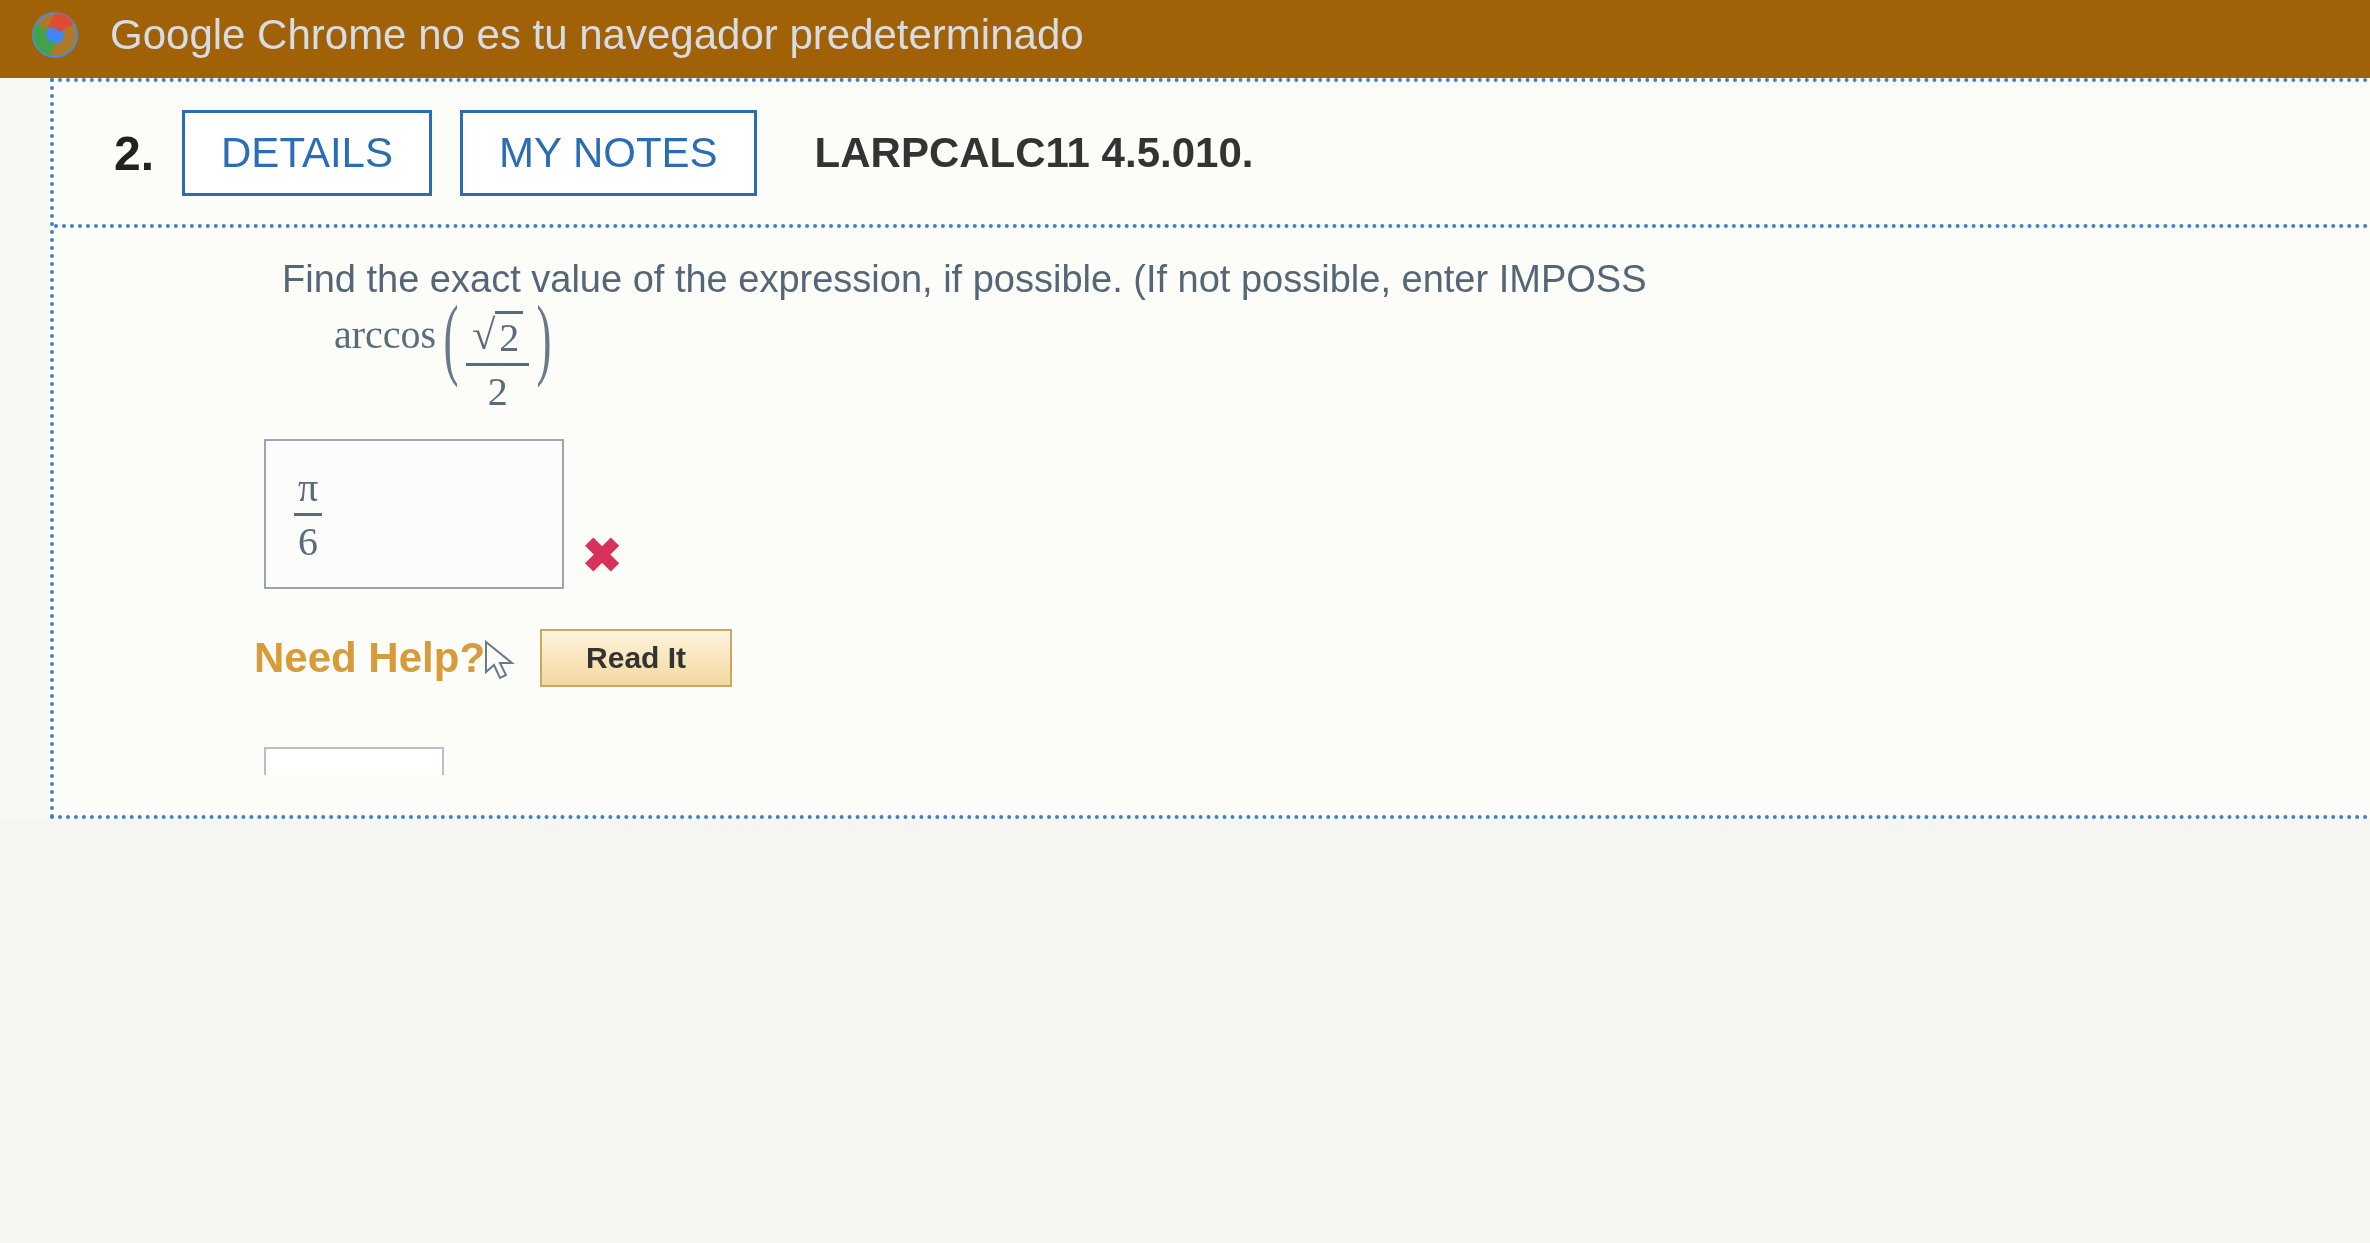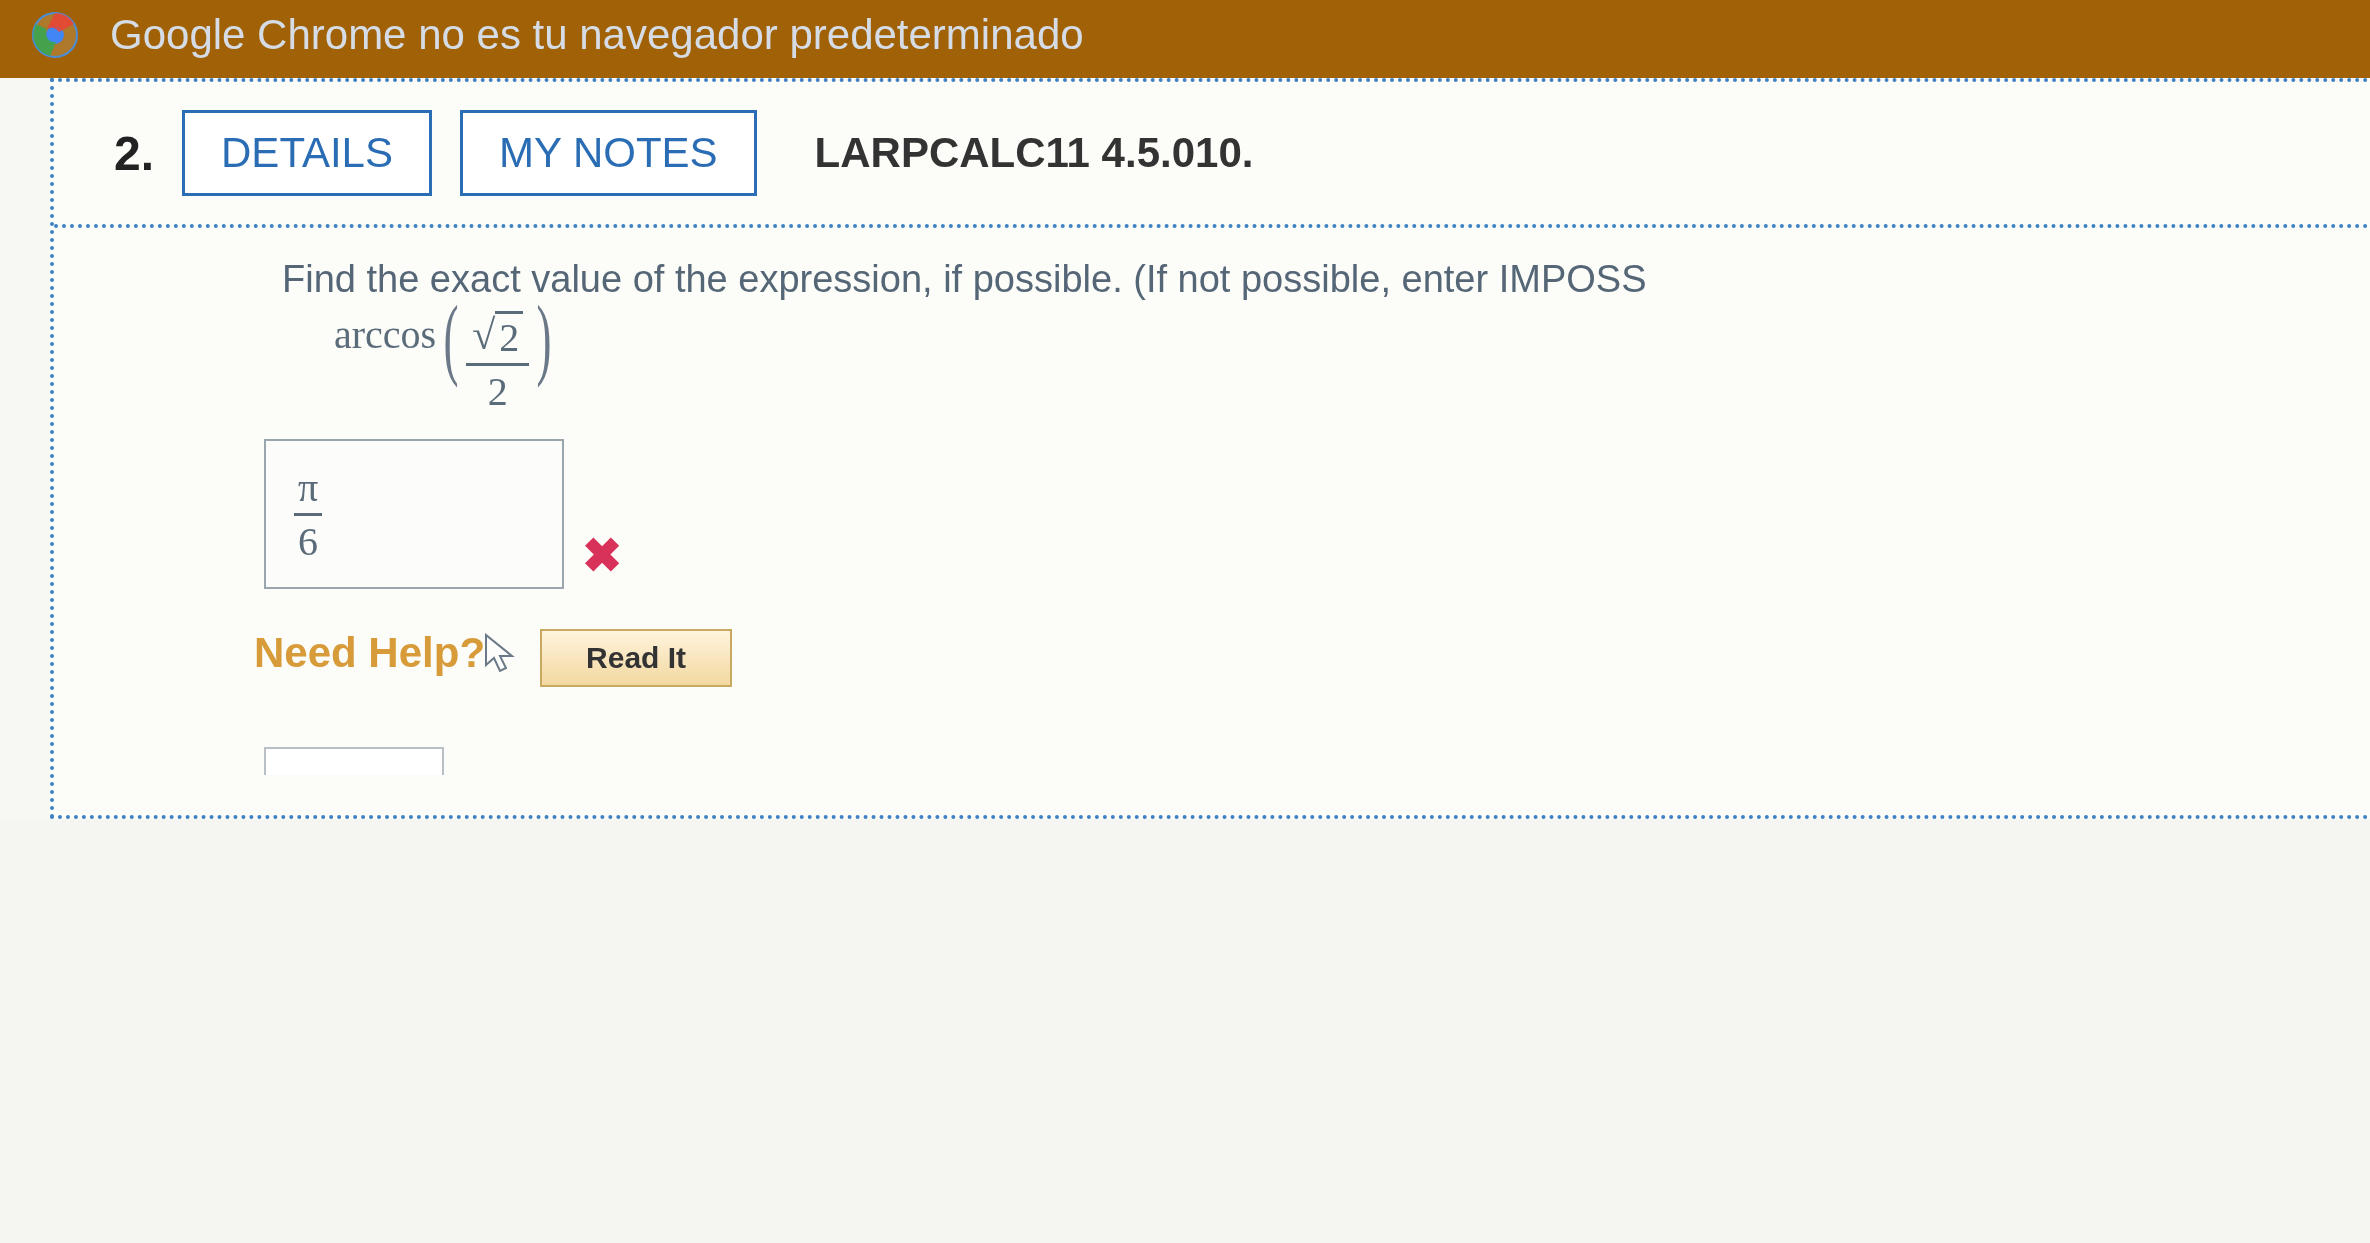--- a/index.html
+++ b/index.html
@@ -167,20 +167,21 @@
       padding: 0 4px 2px 4px;
     }
     .x-mark {
       color: #d8325a;
       font-size: 48px;
       font-weight: 700;
       margin-bottom: 6px;
     }
     .help-row {
       display: flex;
+      align-items: center;
       gap: 10px;
       margin-top: 20px;
       position: relative;
     }
     .need-help {
       font-size: 42px;
       font-weight: 700;
       color: #d79b3a;
       margin-right: 1px;
     }

